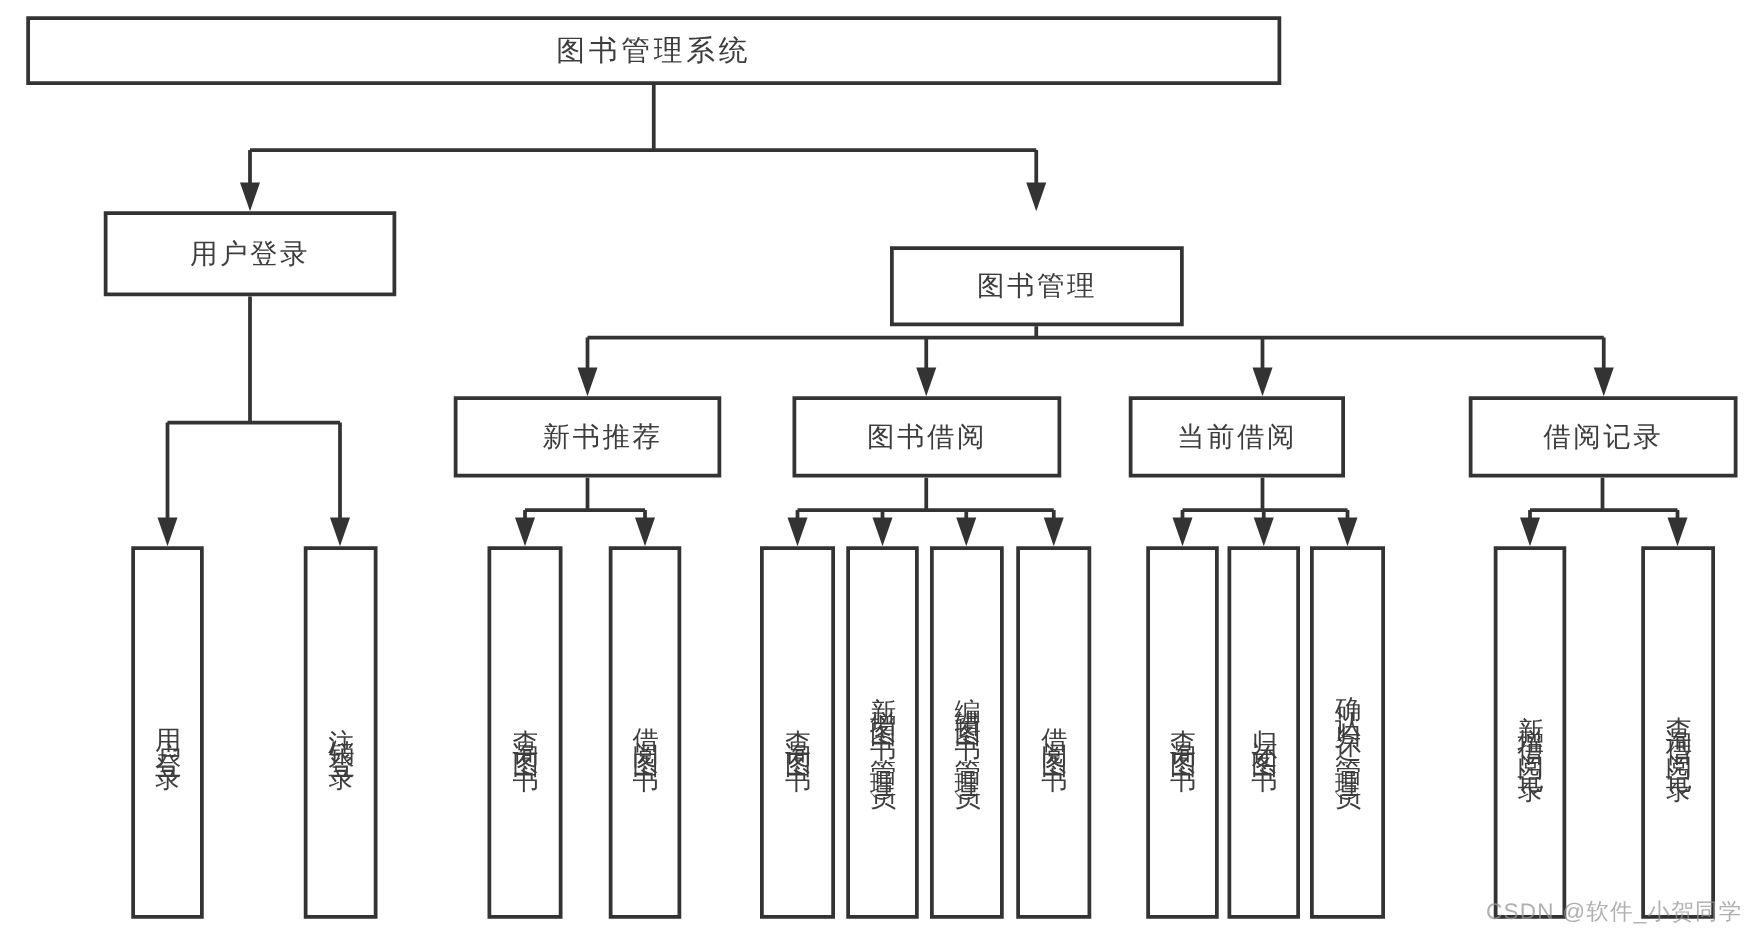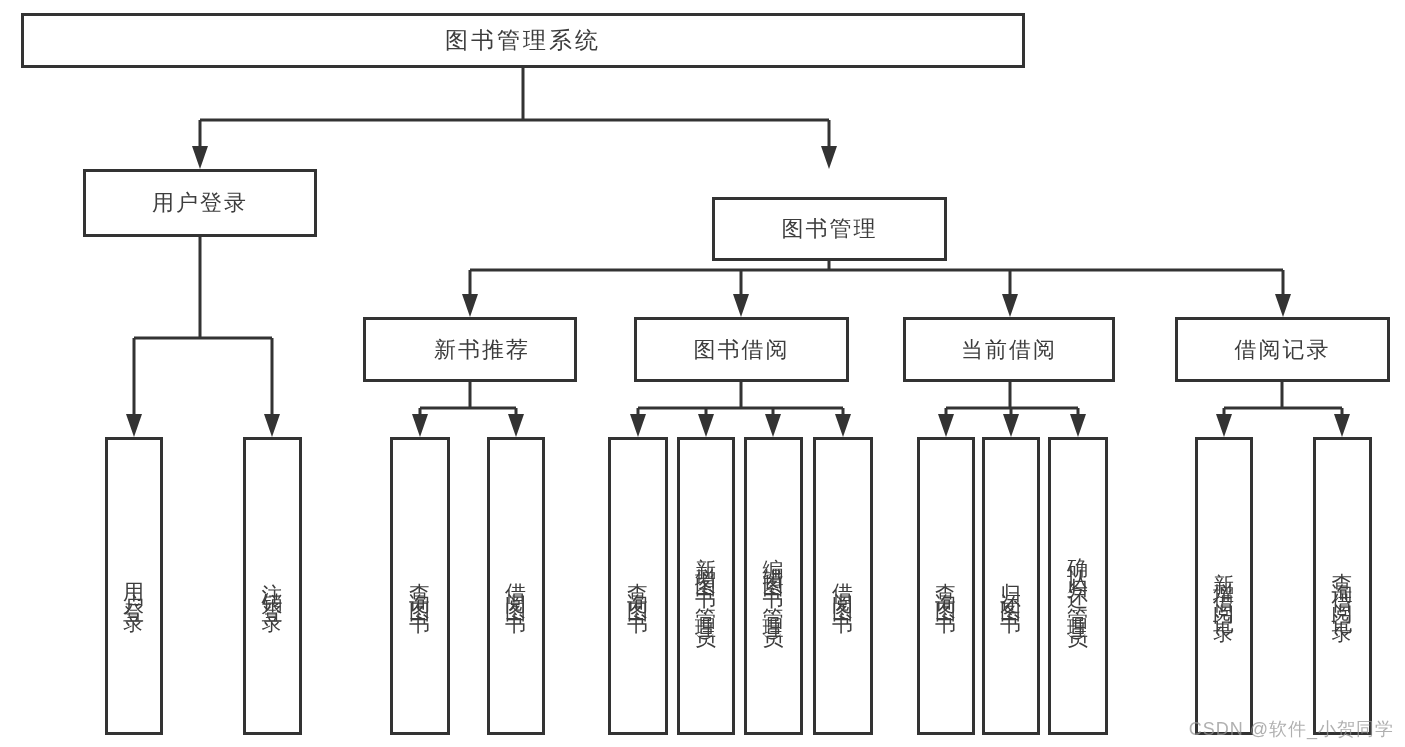--- a/index.html
+++ b/index.html
@@ -114,21 +114,21 @@
     </g>
   </svg>
 
   <div class="node h root" style="left:21px; top:13px; width:1004px; height:55px;">图书管理系统</div>
 
   <div class="node h" style="left:83px; top:169px; width:234px; height:68px;">用户登录</div>
   <div class="node h" style="left:712px; top:169px; width:235px; height:64px;margin-top:28px;">图书管理</div>
 
   <div class="node h" style="left:363px; top:317px; width:214px; height:65px;padding-left:24px;">新书推荐</div>
   <div class="node h" style="left:634px; top:317px; width:215px; height:65px;">图书借阅</div>
-  <div class="node h" style="left:903px; top:317px; width:212px; height:65px;">当前借阅</div>
+  <div class="node h" style="left:903px; top:317px; width:173px; height:65px;">当前借阅</div>
   <div class="node h" style="left:1175px; top:317px; width:215px; height:65px;">借阅记录</div>
 
   <div class="node v" style="left:105px; top:437px; width:58px; height:298px;">
     <span class="vtext">用户登录</span>
   </div>
   <div class="node v" style="left:243px; top:437px; width:59px; height:298px;">
     <span class="vtext">注销登录</span>
   </div>
 
   <div class="node v" style="left:390px; top:437px; width:60px; height:298px;">

